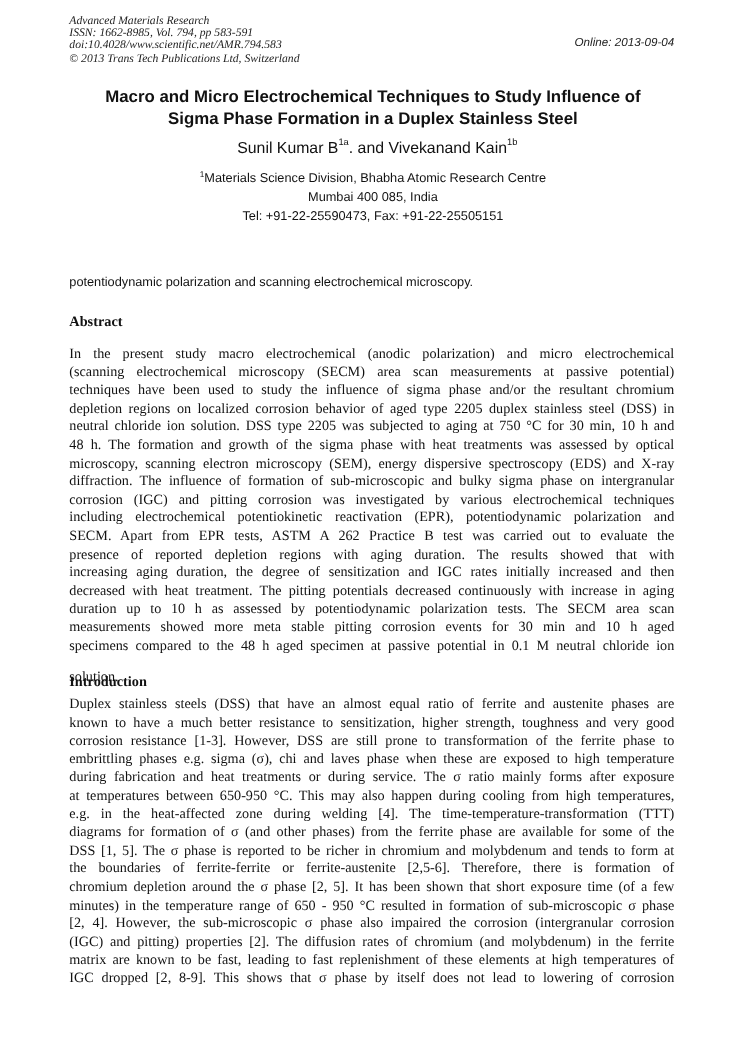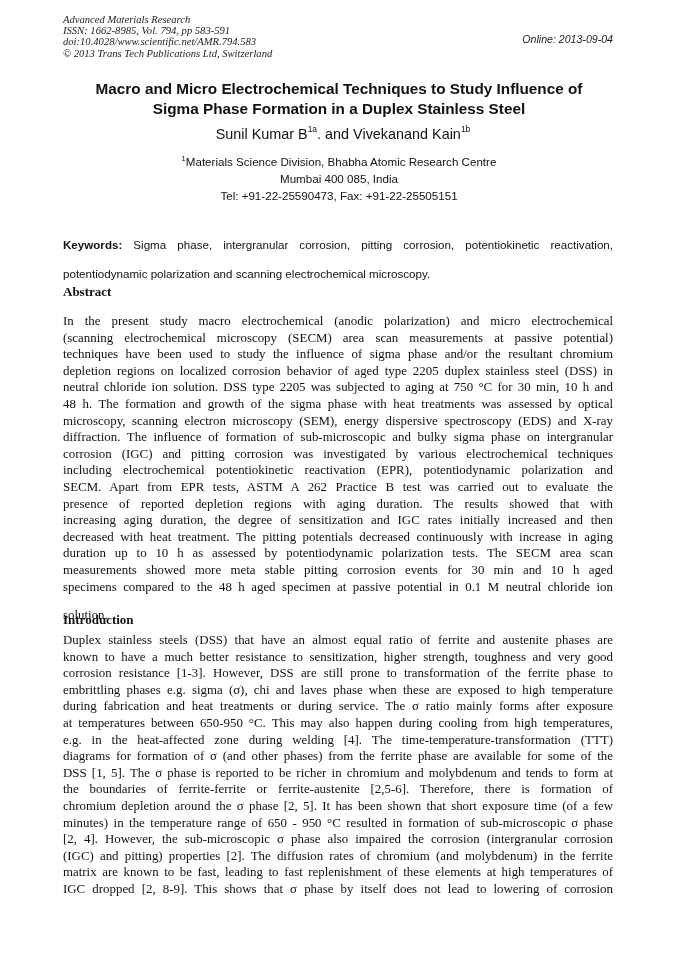--- a/index.html
+++ b/index.html
@@ -77,21 +77,20 @@
 
   <div class="authors"><span>Sunil Kumar B</span><sup>1a</sup><span>. and Vivekanand Kain</span><sup>1b</sup></div>
 
   <div class="affil">
     <div><sup>1</sup><span>Materials Science Division, Bhabha Atomic Research Centre</span></div>
     <div>Mumbai 400 085, India</div>
     <div>Tel: +91-22-25590473, Fax: +91-22-25505151</div>
   </div>
 
   <div class="keywords">
-    <span class="line"><b>Keywords:</b><span> Sigma phase, intergranular corrosion, pitting corrosion, potentiokinetic reactivation,</span></span>
     <span class="line last">potentiodynamic polarization and scanning electrochemical microscopy.</span>
   </div>
 
   <div class="section-h" style="top:284px;">Abstract</div>
   <div class="body-p" style="top:313px;">
       <span class="line">In the present study macro electrochemical (anodic polarization) and micro electrochemical</span>
       <span class="line">(scanning electrochemical microscopy (SECM) area scan measurements at passive potential)</span>
       <span class="line">techniques have been used to study the influence of sigma phase and/or the resultant chromium</span>
       <span class="line">depletion regions on localized corrosion behavior of aged type 2205 duplex stainless steel (DSS) in</span>
       <span class="line">neutral chloride ion solution.  DSS type 2205 was subjected to aging at 750 °C for 30 min, 10 h and</span>

